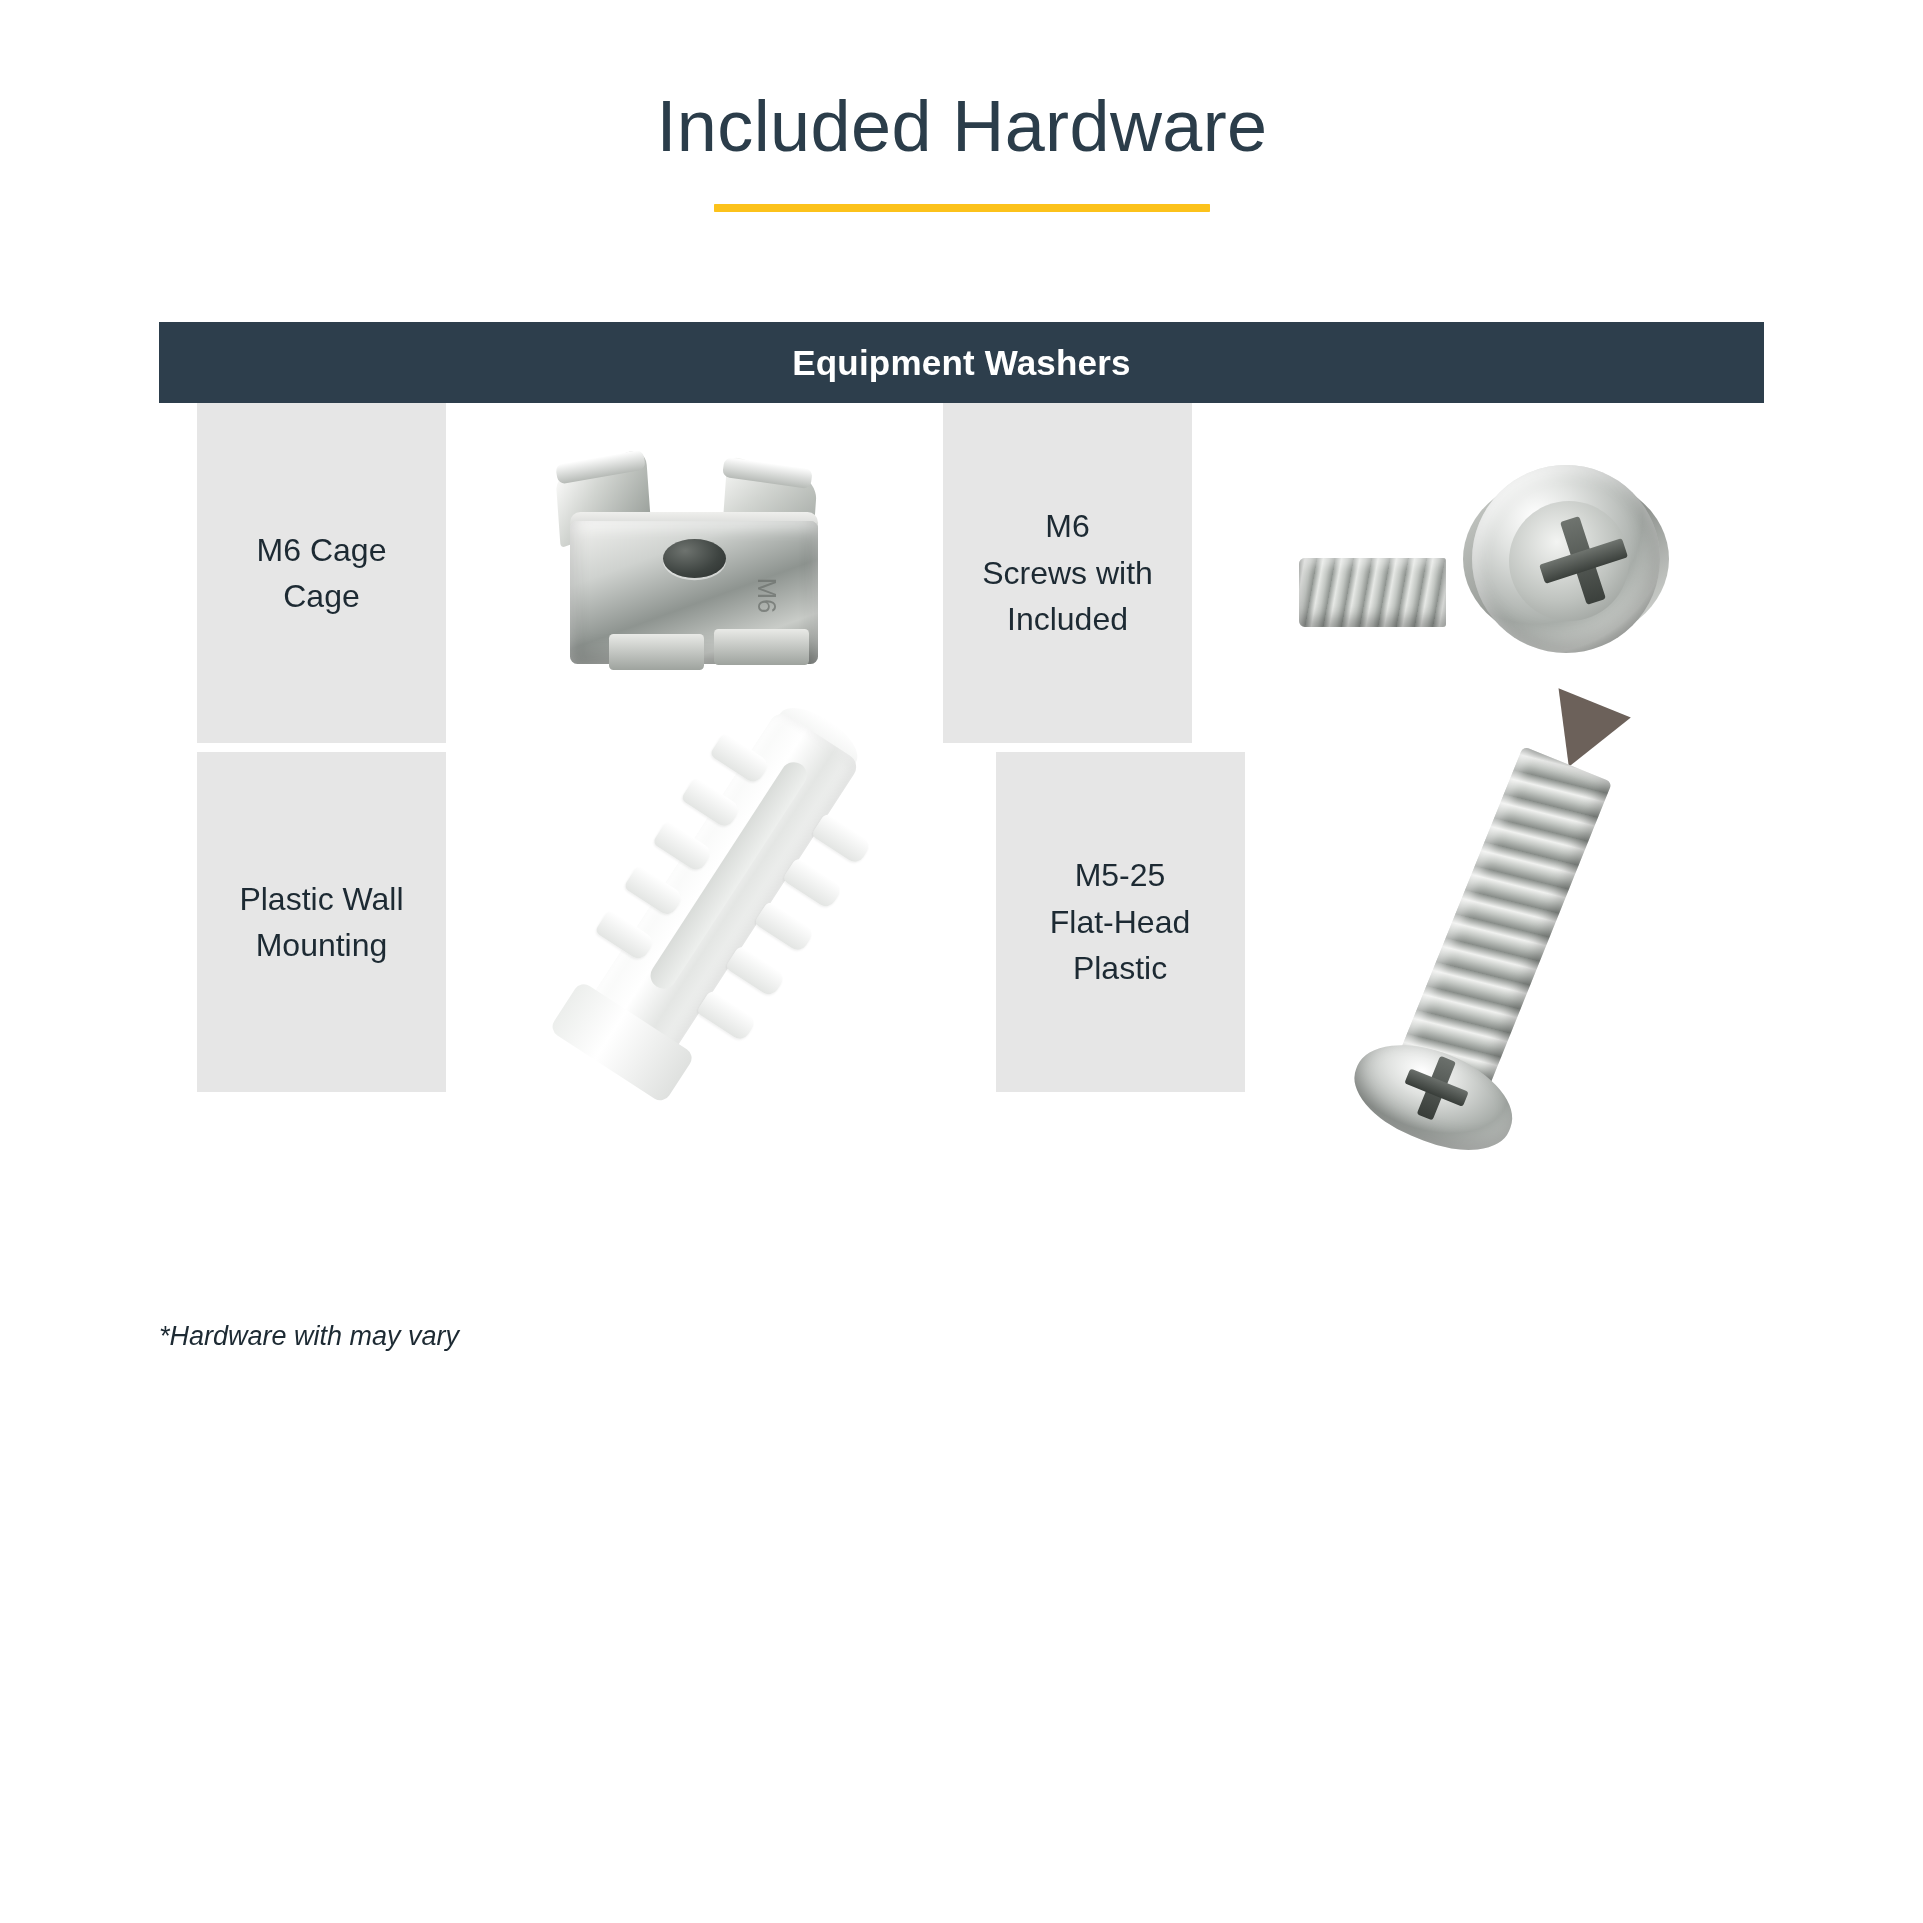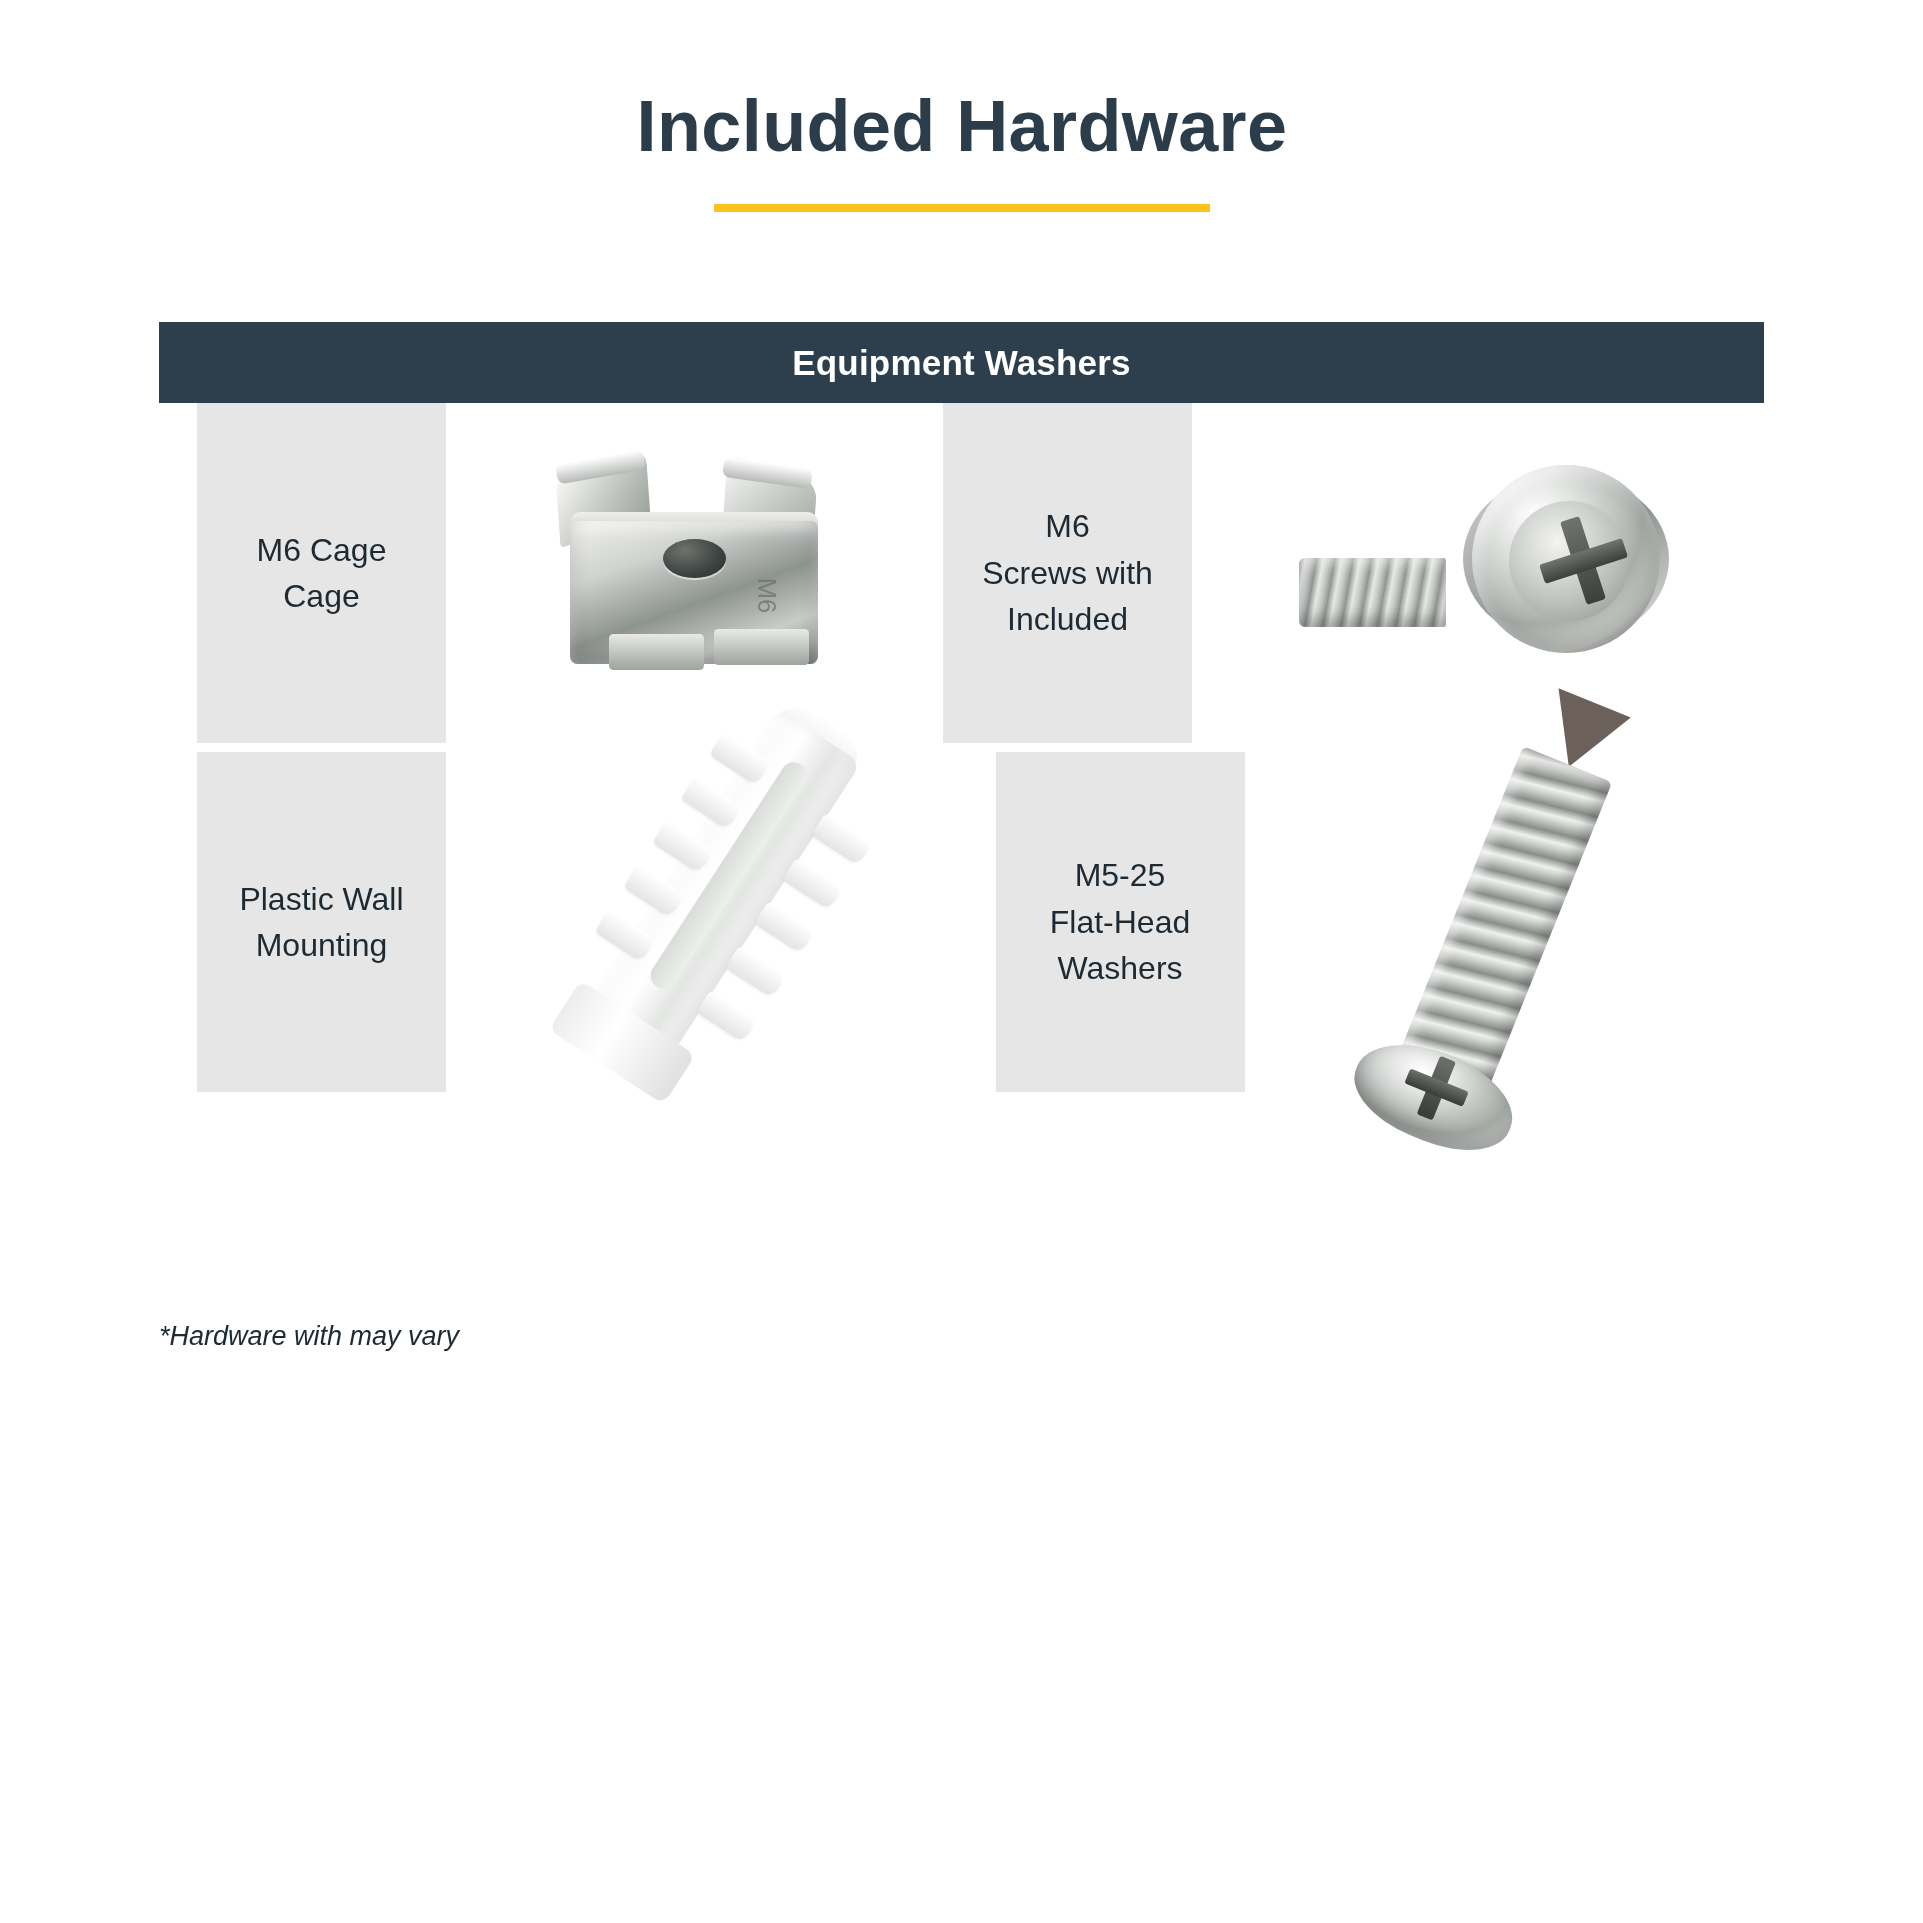--- a/index.html
+++ b/index.html
@@ -16,21 +16,21 @@
     position: relative;
   }
 
   
   .title-wrap {
     margin-top: 89px;
     text-align: center;
   }
   .page-title {
     font-size: 72px;
-    font-weight: 700;
+    font-weight: 400;
     color: #2b3d4a;
     letter-spacing: 0.4px;
     line-height: 1.05;
   }
   .title-rule {
     width: 496px;
     height: 8.3px;
     background: #fcc21b;
     margin: 39px auto 0 auto;
     border-radius: 0.8px;
@@ -383,21 +383,21 @@
         <div class="an-barb l" style="top:283px"></div>
         <div class="an-barb r" style="top:295px"></div>
         <div class="an-flange"></div>
       </div>
     </div>
 
     <div class="cell-label">
       <div>
         <span>M5-25</span><br>
         <span>Flat-Head</span><br>
-        <span>Washers</span>
+        <span>Plastic</span>
       </div>
     </div>
 
     <div class="cell-img">
       <div class="woodscrew">
         <div class="ws-point"></div>
         <div class="ws-thread"></div>
         <div class="ws-head"></div>
         <div class="ws-cross"></div>
         <div class="ws-cross2"></div>

